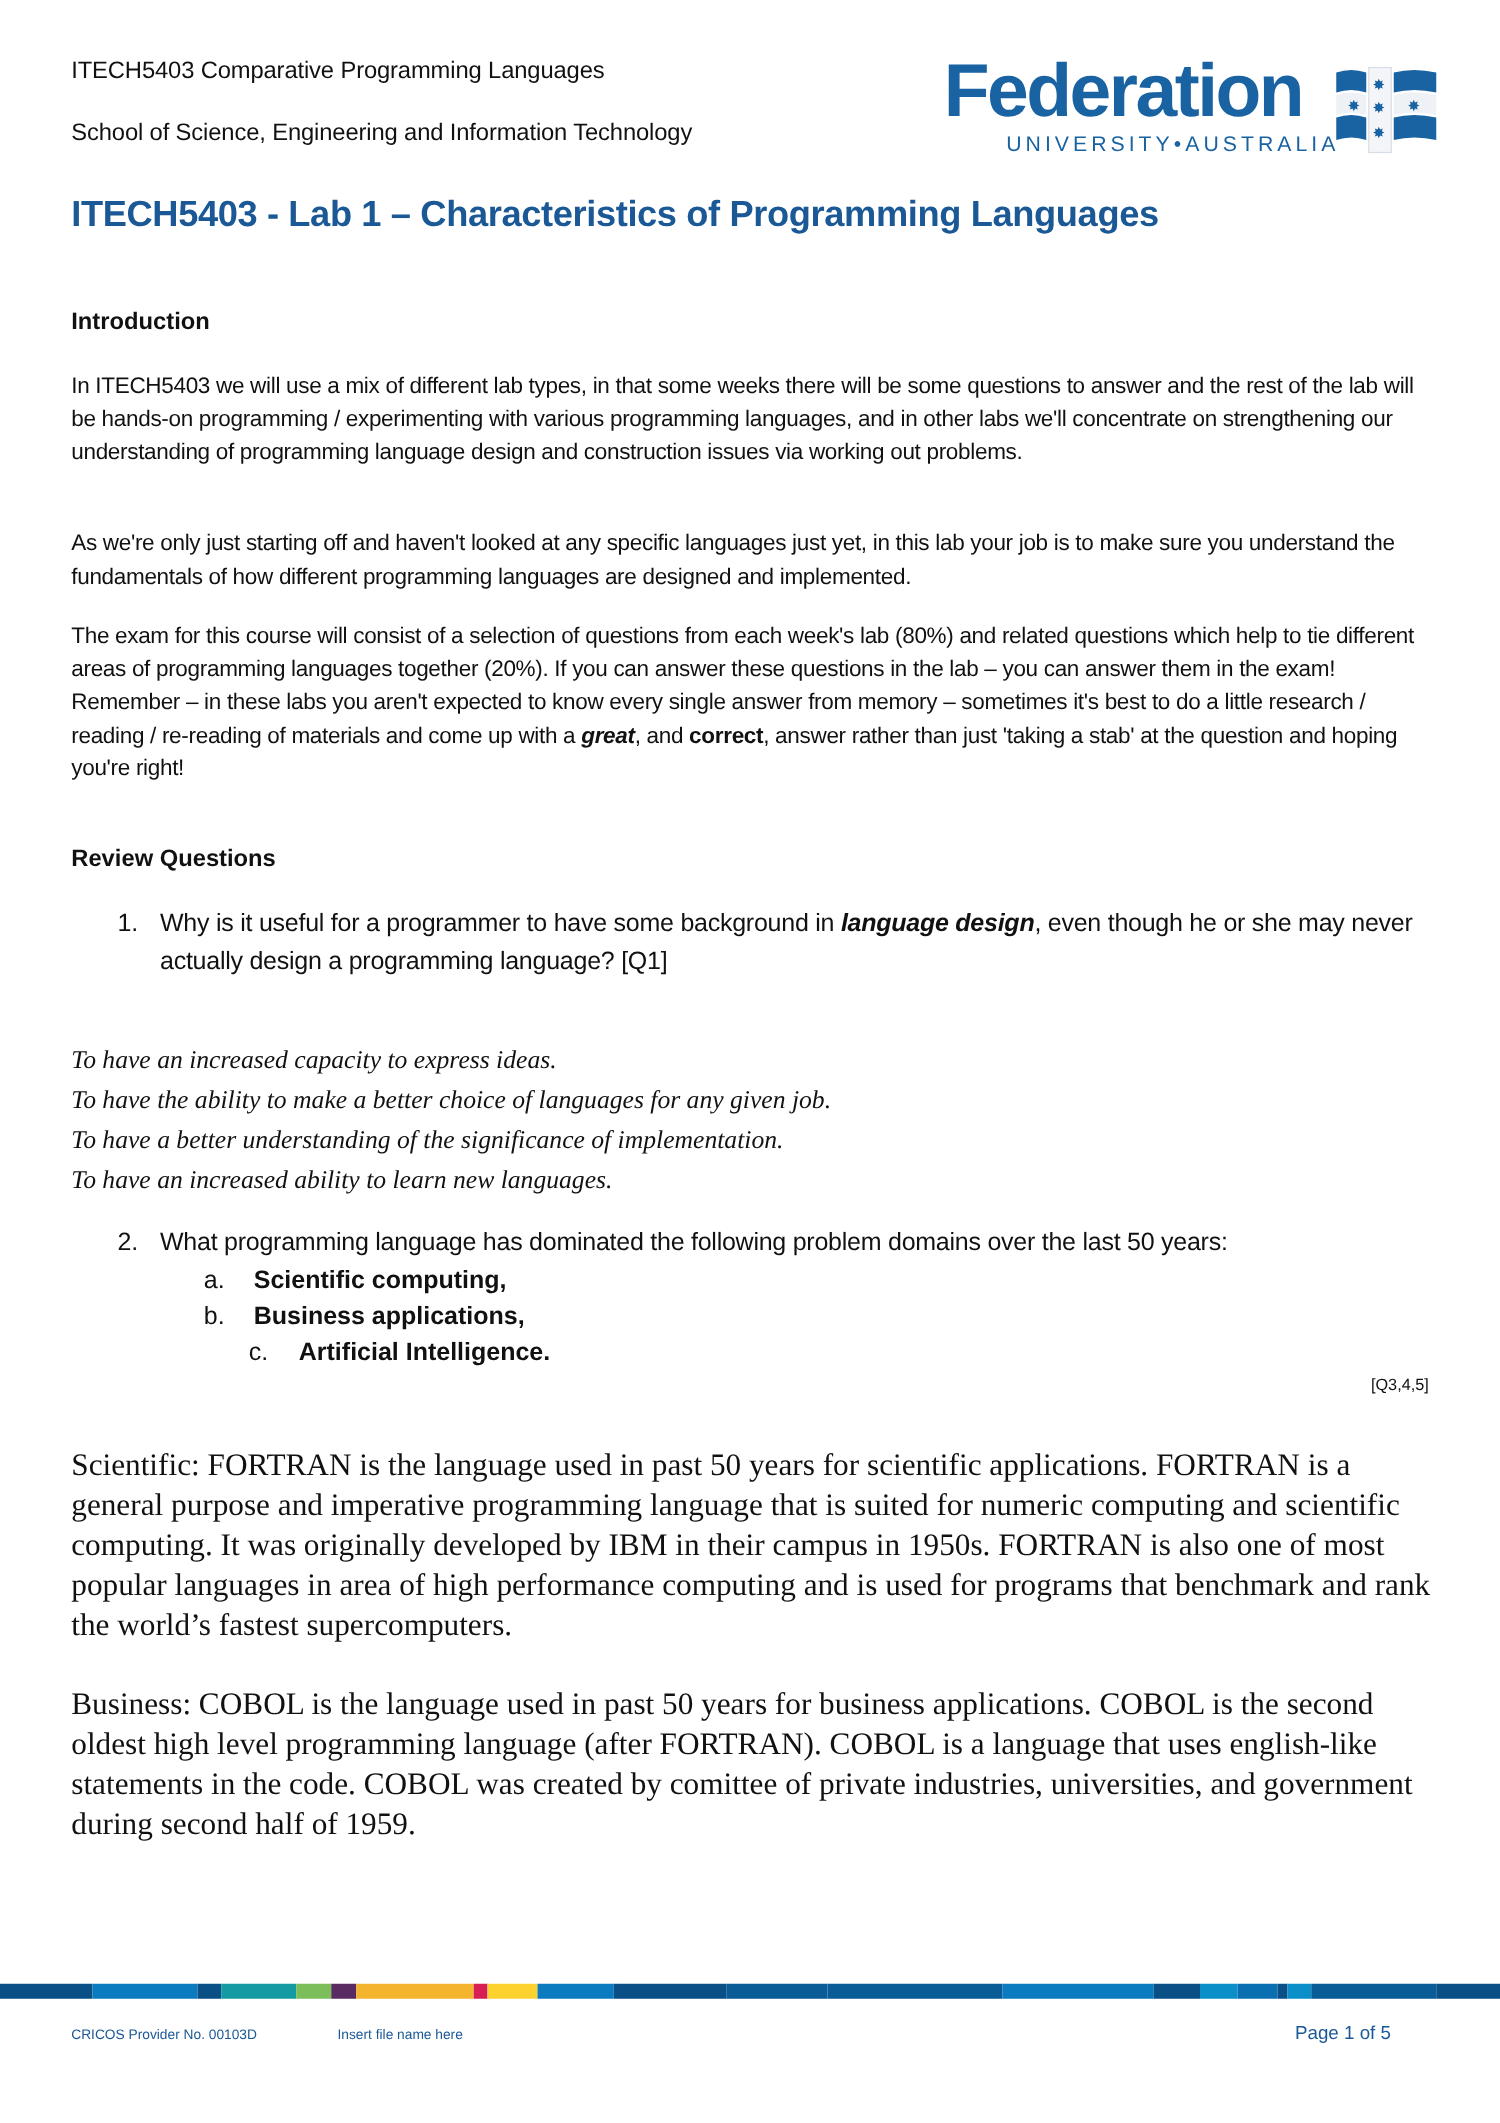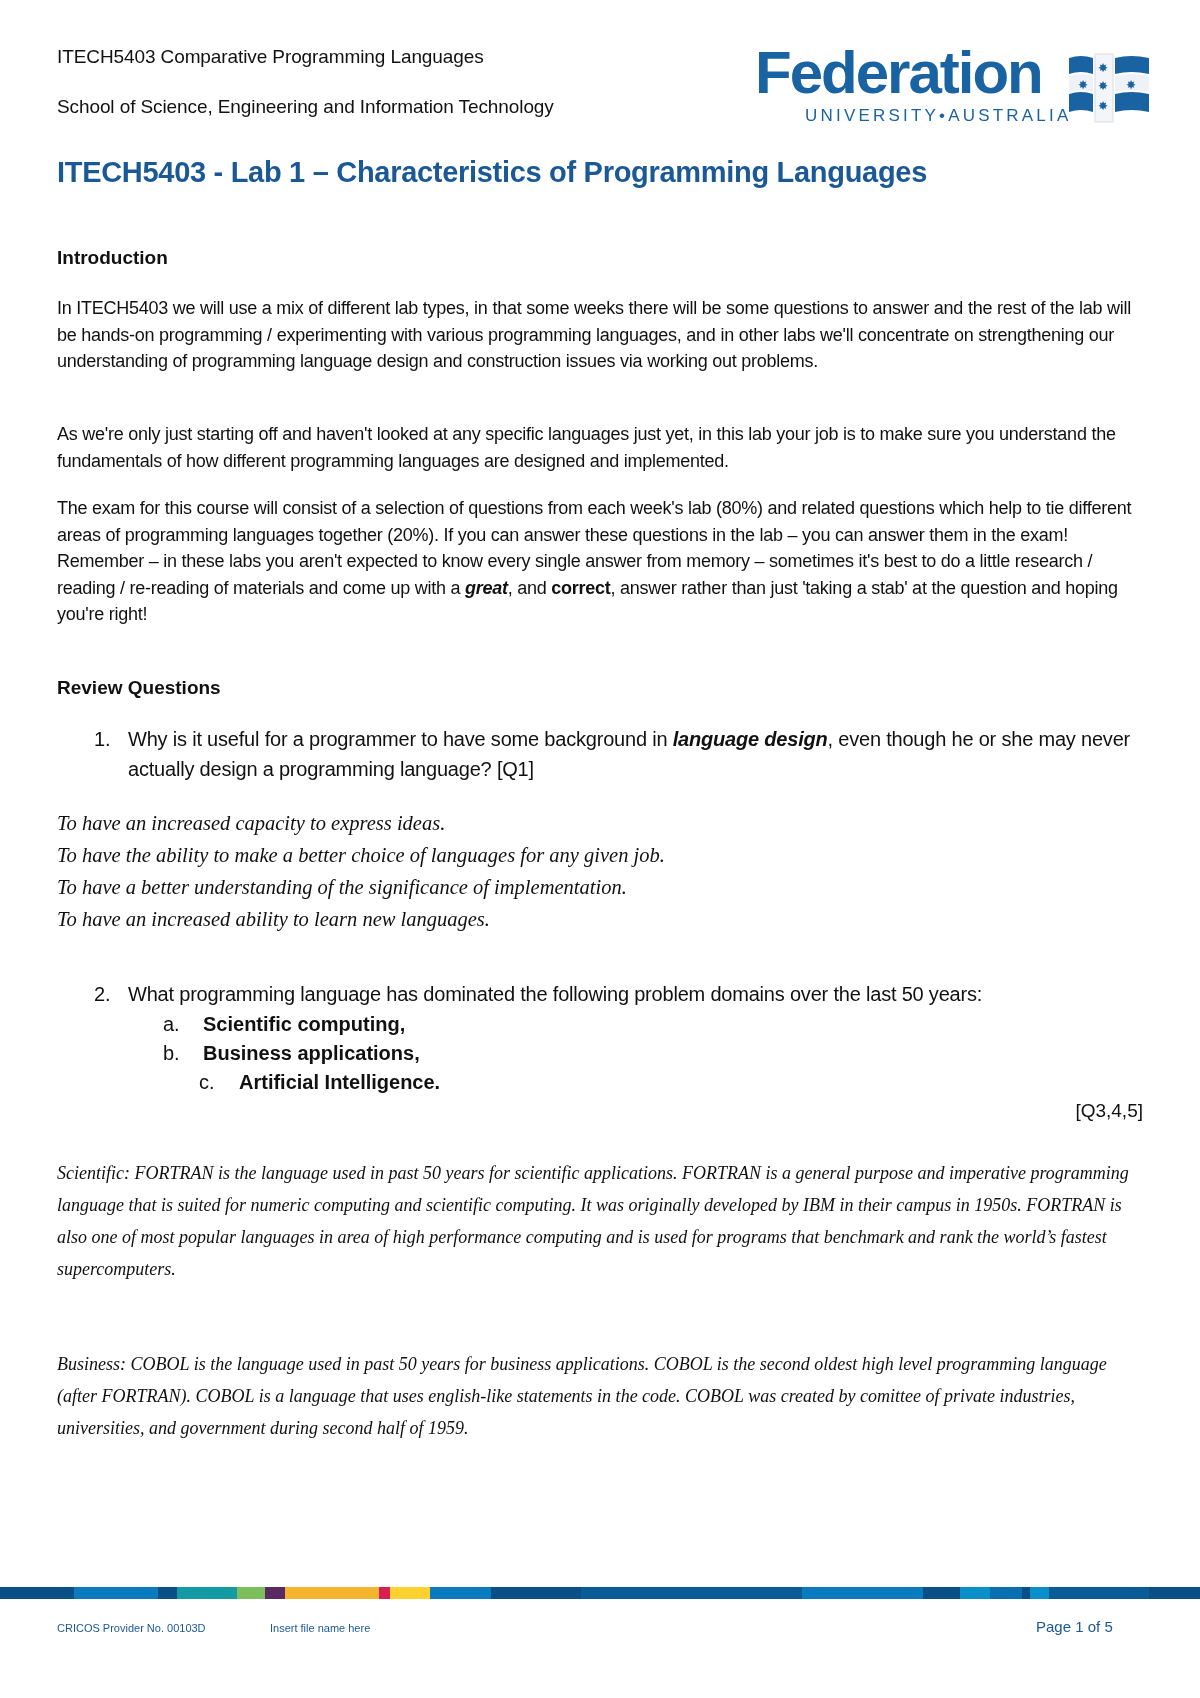--- a/index.html
+++ b/index.html
@@ -31,24 +31,24 @@
     #q1 { top: 724px; }
     #q2 { top: 979px; }
 
     .sub { position: absolute; left: 163px; font-family: "Liberation Sans", sans-serif; font-size: 20px; color: #111; }
     .sub .letter { display: inline-block; width: 40px; }
     .sub .lbl { font-weight: bold; }
     #sub-a { top: 1013px; }
     #sub-b { top: 1042px; }
     #sub-c { top: 1071px; margin-left: 36px; }
 
-    .qref { position: absolute; right: 57px; top: 1100px; font-family: "Liberation Sans", sans-serif; font-size: 19px; color: #111; }
+    .qref { position: absolute; right: 57px; top: 1100px; font-family: "Liberation Sans", sans-serif; font-size: 13px; color: #111; }
 
-    .ans-lines { position: absolute; left: 57px; top: 807px; font-family: "Liberation Serif", serif; font-style: italic; font-size: 20.5px; line-height: 32px; color: #111; }
-    .ans-para { position: absolute; left: 57px; width: 1090px; font-family: "Liberation Serif", serif; font-style: italic; font-size: 18px; line-height: 32px; color: #111; }
+    .ans-lines { position: absolute; left: 57px; top: 832px; font-family: "Liberation Serif", serif; font-style: italic; font-size: 20.5px; line-height: 32px; color: #111; }
+    .ans-para { position: absolute; left: 57px; width: 1090px; font-family: "Liberation Serif", serif; font-size: 25px; line-height: 32px; color: #111; }
     #a2-sci { top: 1157px; }
     #a2-bus { top: 1348px; }
 
     .stripe { position: absolute; left: 0; top: 1587px; width: 1200px; height: 12px; display: flex; }
     .stripe div { height: 100%; }
 
     .footer { position: absolute; top: 1622px; font-family: "Liberation Sans", sans-serif; color: #1a5896; }
     #foot-cricos { left: 57px; font-size: 11px; }
     #foot-file { left: 270px; font-size: 11px; }
     #foot-page { left: 1036px; top: 1618px; font-size: 15px; }

